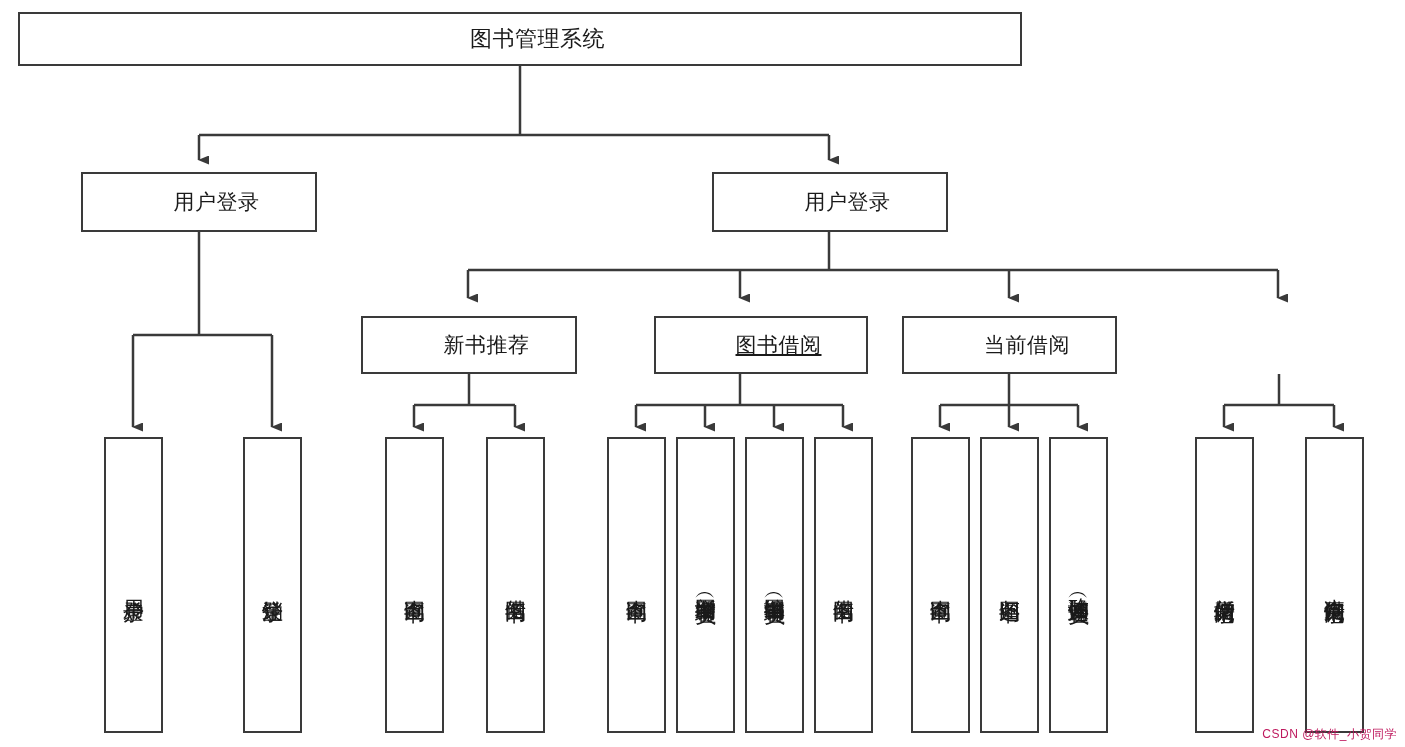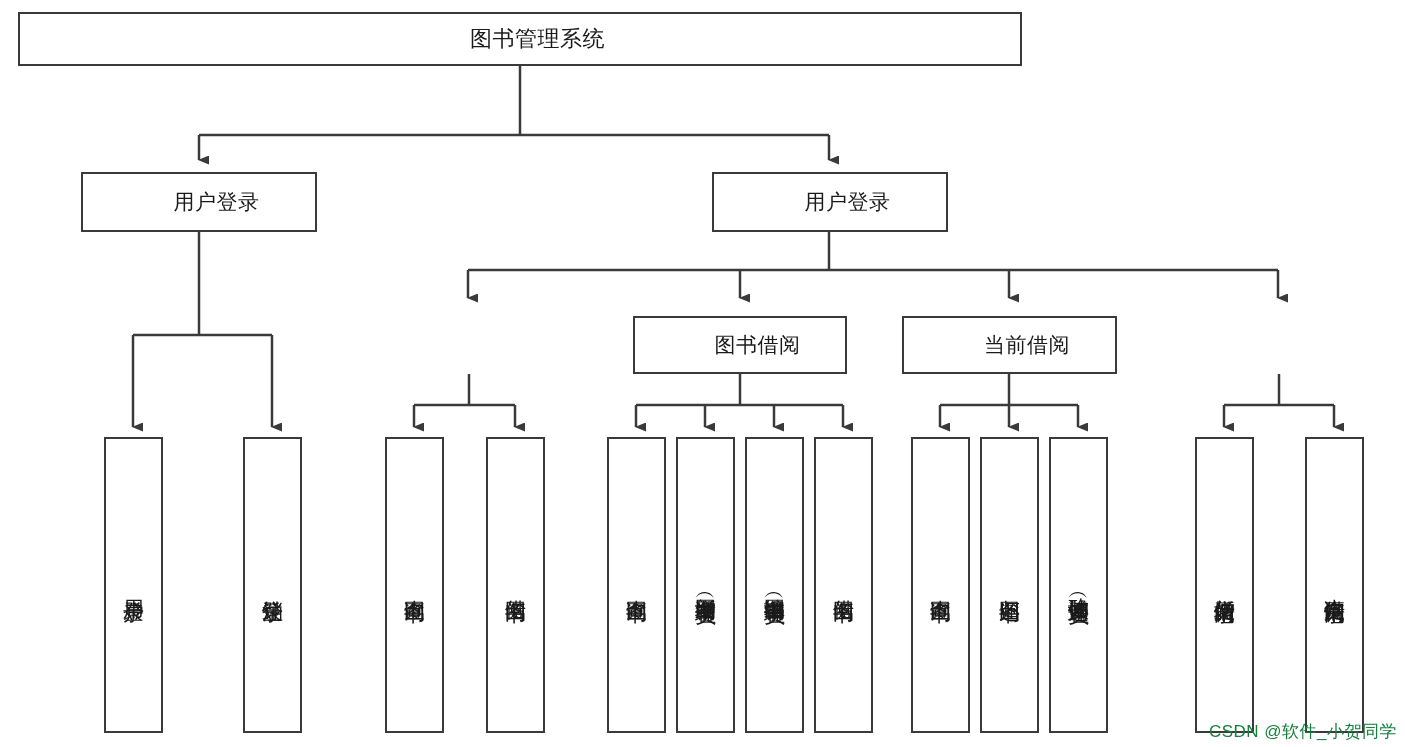--- a/index.html
+++ b/index.html
@@ -58,22 +58,22 @@
   .node.vert > span {
     writing-mode: vertical-rl;
     text-orientation: upright;
     display: block;
     text-align: center;
   }
   #watermark {
     position: absolute;
     right: 8px;
     bottom: 4px;
-    font-size: 17px;
-    color: #15803d;
+    font-size: 12px;
+    color: #be185d;
     letter-spacing: 0.5px;
     white-space: nowrap;
     user-select: none;
   }
 </style>
 </head>
 <body>
 
 <div id="diagram-root">
 
@@ -125,21 +125,22 @@
       <path d="M1224,405 L1224,427" marker-end="url(#arrowhead)"></path>
       <path d="M1334,405 L1334,427" marker-end="url(#arrowhead)"></path>
     </g>
   </svg>
 
   <div class="node horiz root" style="left:18px; top:12px; width:1004px; height:54px;">图书管理系统</div>
 
   <div class="node horiz" style="left:81px; top:172px; width:236px; height:60px;">用户登录</div>
   <div class="node horiz" style="left:712px; top:172px; width:236px; height:60px;">用户登录</div>
 
-  <div class="node horiz" style="left:633px; top:316px; width:214px; height:58px;">图书借阅</div>
+  <div class="node horiz" style="left:361px; top:316px; width:216px; height:58px;">新书推荐</div>
+  <div class="node horiz" style="left:654px; top:316px; width:214px; height:58px;text-decoration:underline;">图书借阅</div>
   <div class="node horiz" style="left:902px; top:316px; width:215px; height:58px;">当前借阅</div>
 
   <div class="node vert" style="left:104px; top:437px; width:59px; height:296px;">
     <span>用户登录</span>
   </div>
   <div class="node vert" style="left:243px; top:437px; width:59px; height:296px;">
     <span>注销登录</span>
   </div>
 
   <div class="node vert" style="left:385px; top:437px; width:59px; height:296px;">

